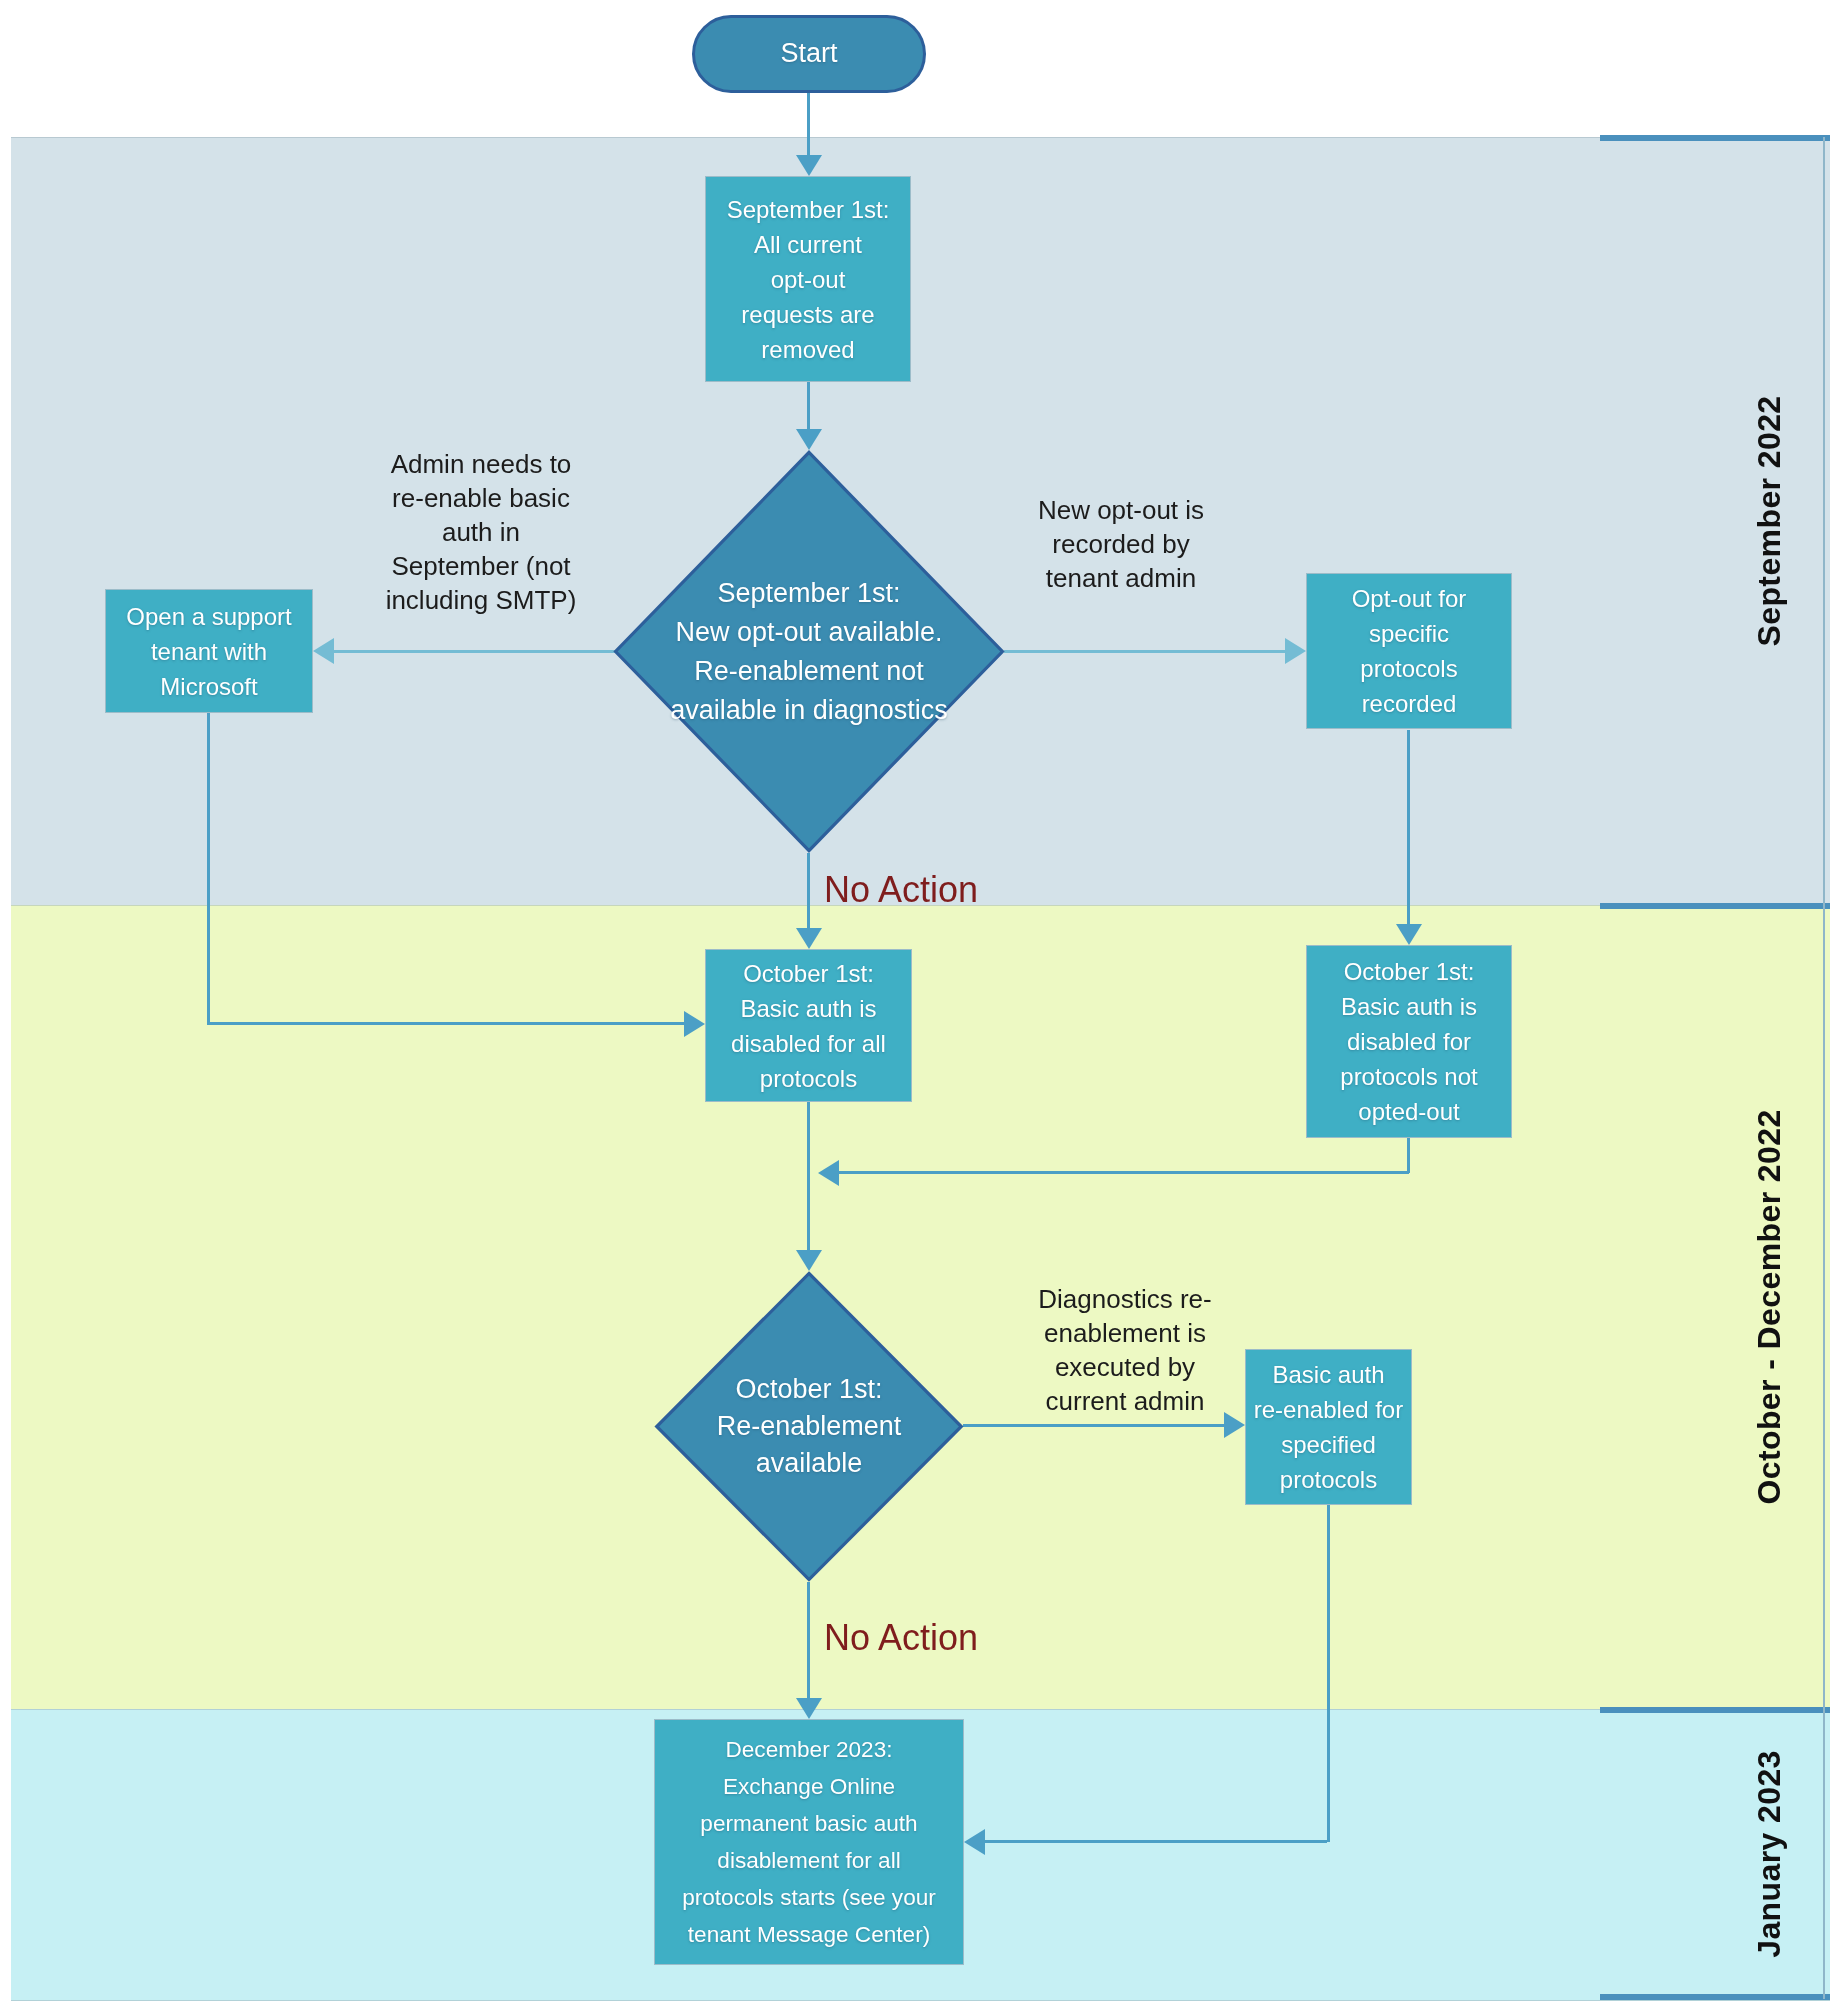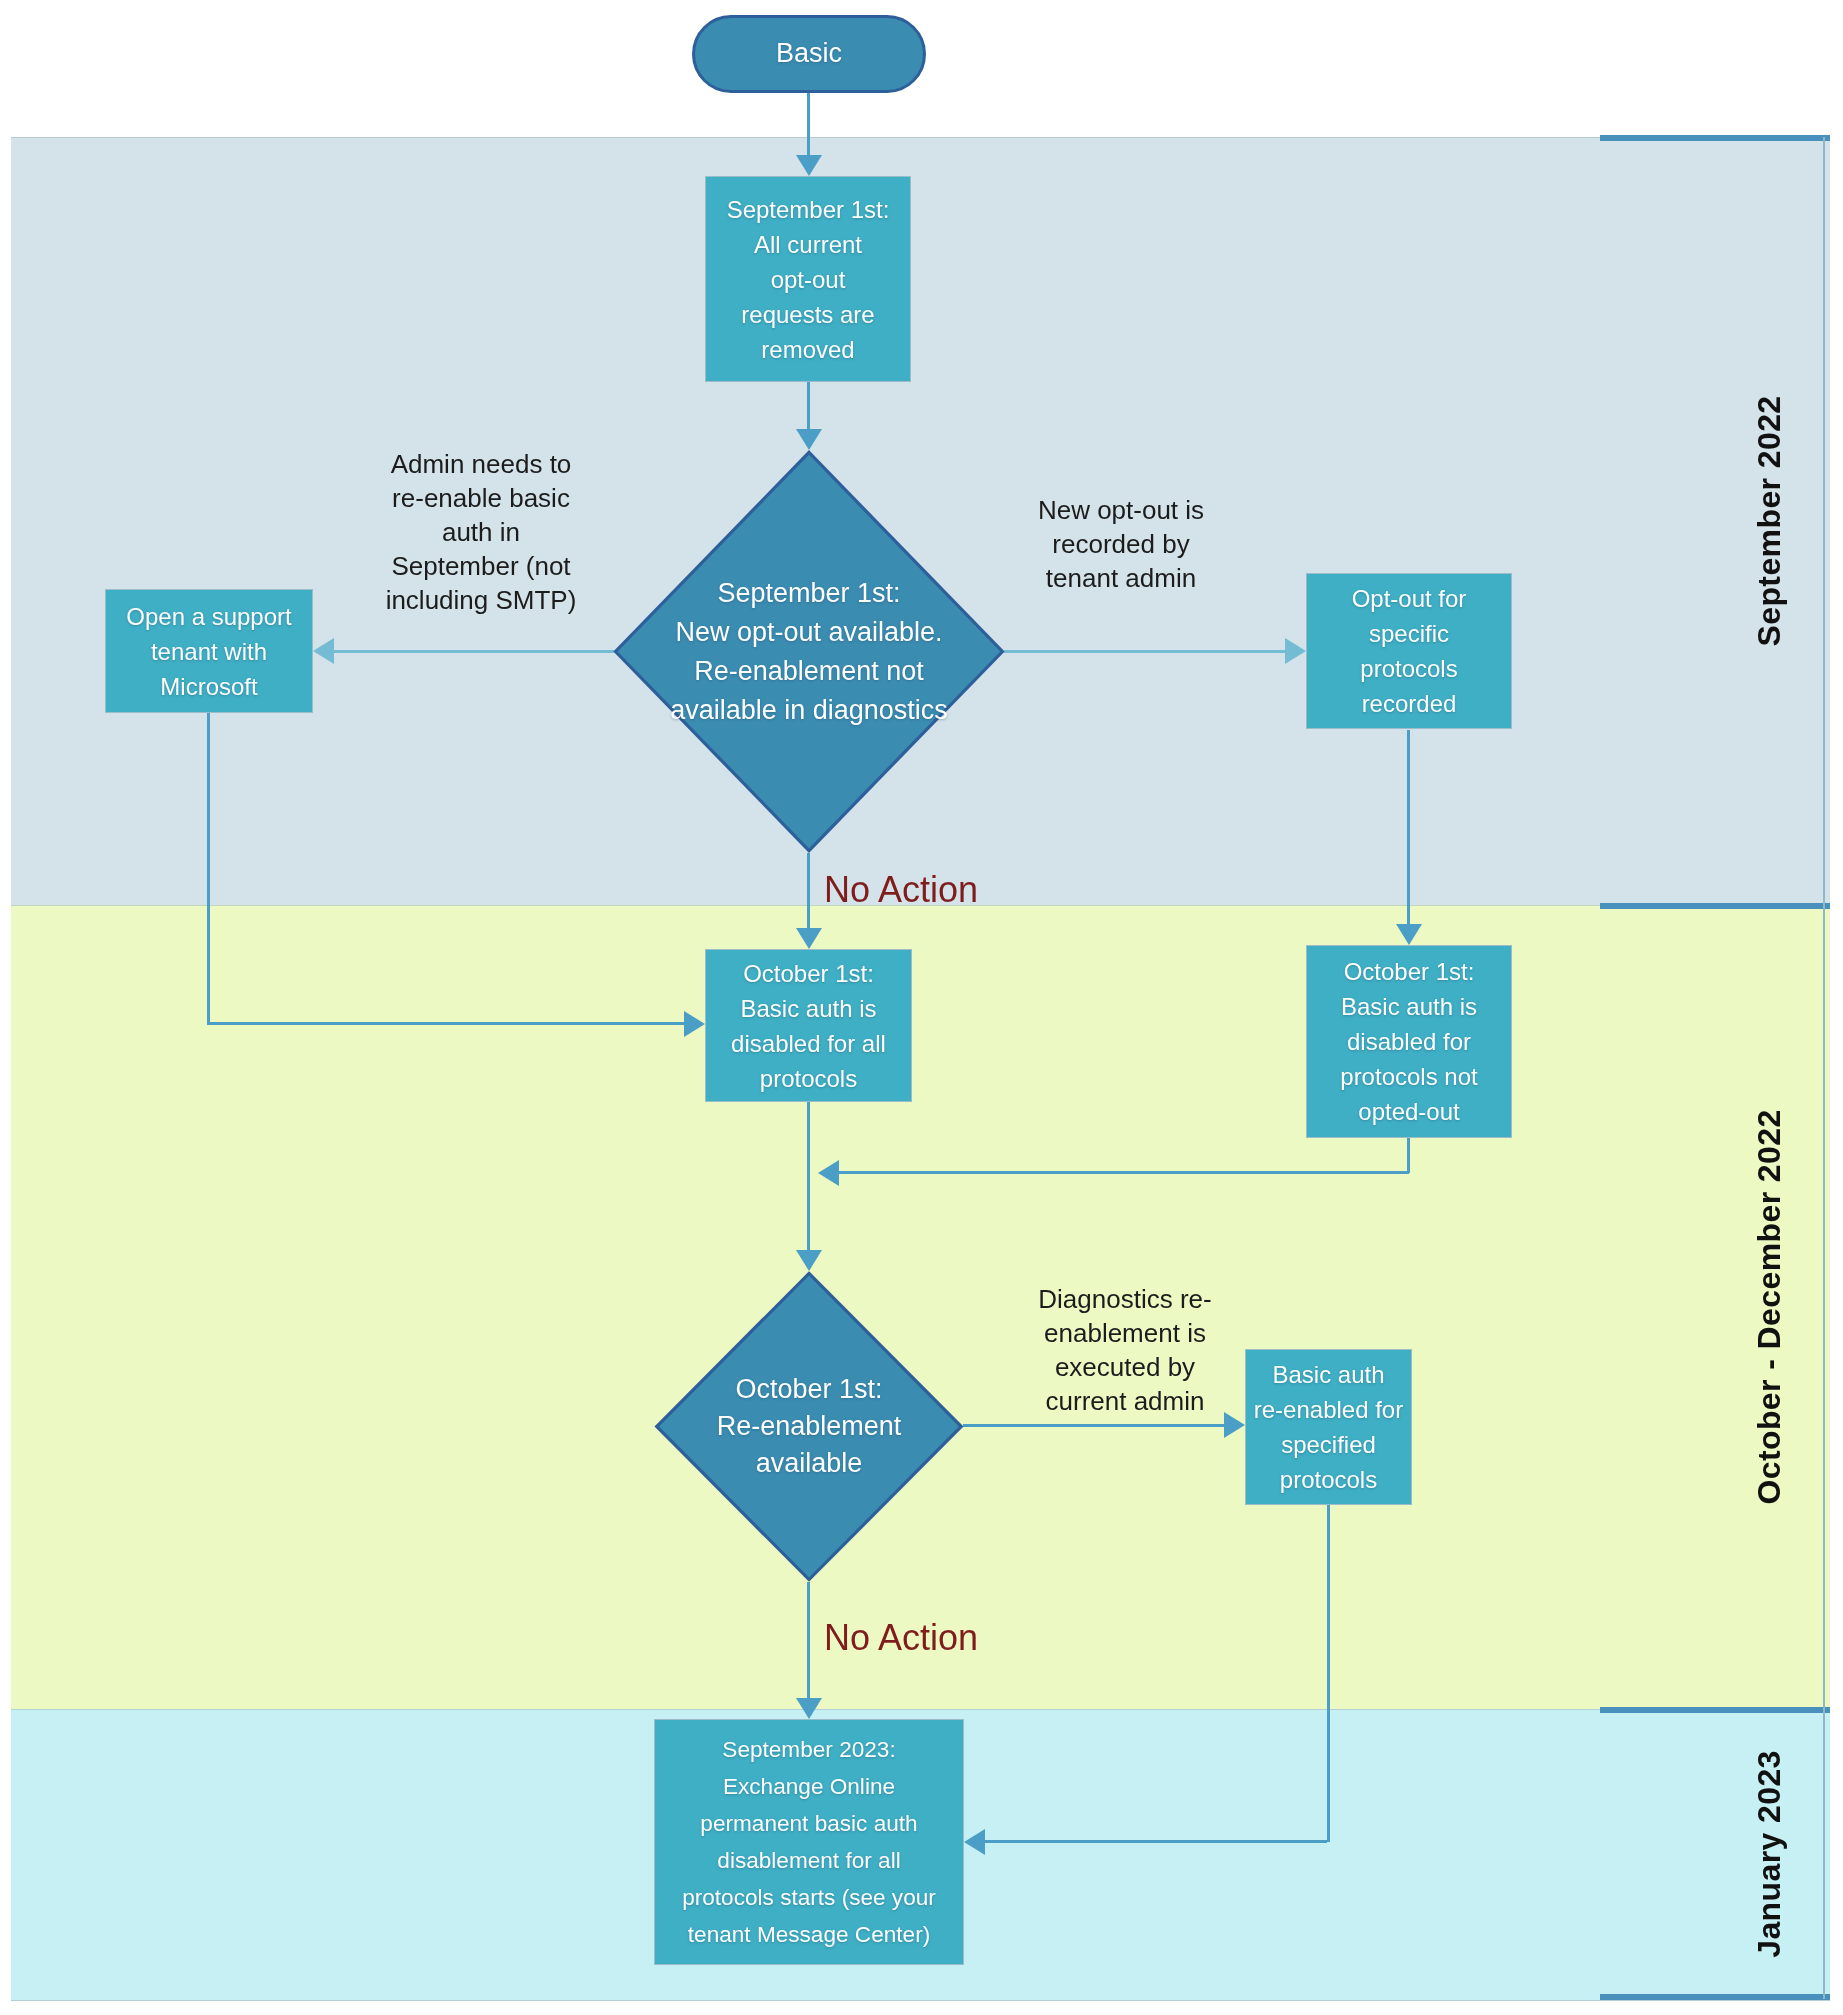--- a/index.html
+++ b/index.html
@@ -103,21 +103,21 @@
   <div class="head-right" style="left:1224px;top:1412px"></div>
 
   <div class="line" style="left:807px;top:1582px;width:3.2px;height:116px"></div>
   <div class="head-down" style="left:796px;top:1698px"></div>
 
   <div class="line" style="left:1327px;top:1505px;width:3.2px;height:337px"></div>
   <div class="line" style="left:985px;top:1840px;width:342px;height:3.2px"></div>
   <div class="head-left" style="left:964px;top:1829px"></div>
 
   <div class="pill">
-    <span class="node-text">Basic</span>
+    <span class="node-text">Start</span>
   </div>
 
   <div class="process" style="left:705px;top:176px;width:206px;height:206px">
     <span class="node-text">September 1st:
 All current
 opt-out
 requests are
 removed</span>
   </div>
 
@@ -169,21 +169,21 @@
   </div>
 
   <div class="process" style="left:1245px;top:1349px;width:167px;height:156px">
     <span class="node-text">Basic auth
 re-enabled for
 specified
 protocols</span>
   </div>
 
   <div class="process" style="left:654px;top:1719px;width:310px;height:246px;font-size:22.6px;line-height:37px">
-    <span class="node-text">September 2023:
+    <span class="node-text">December 2023:
 Exchange Online
 permanent basic auth
 disablement for all
 protocols starts (see your
 tenant Message Center)</span>
   </div>
 
   <div class="edge-label" style="left:328px;top:447px;width:306px">Admin needs to
 re-enable basic
 auth in

